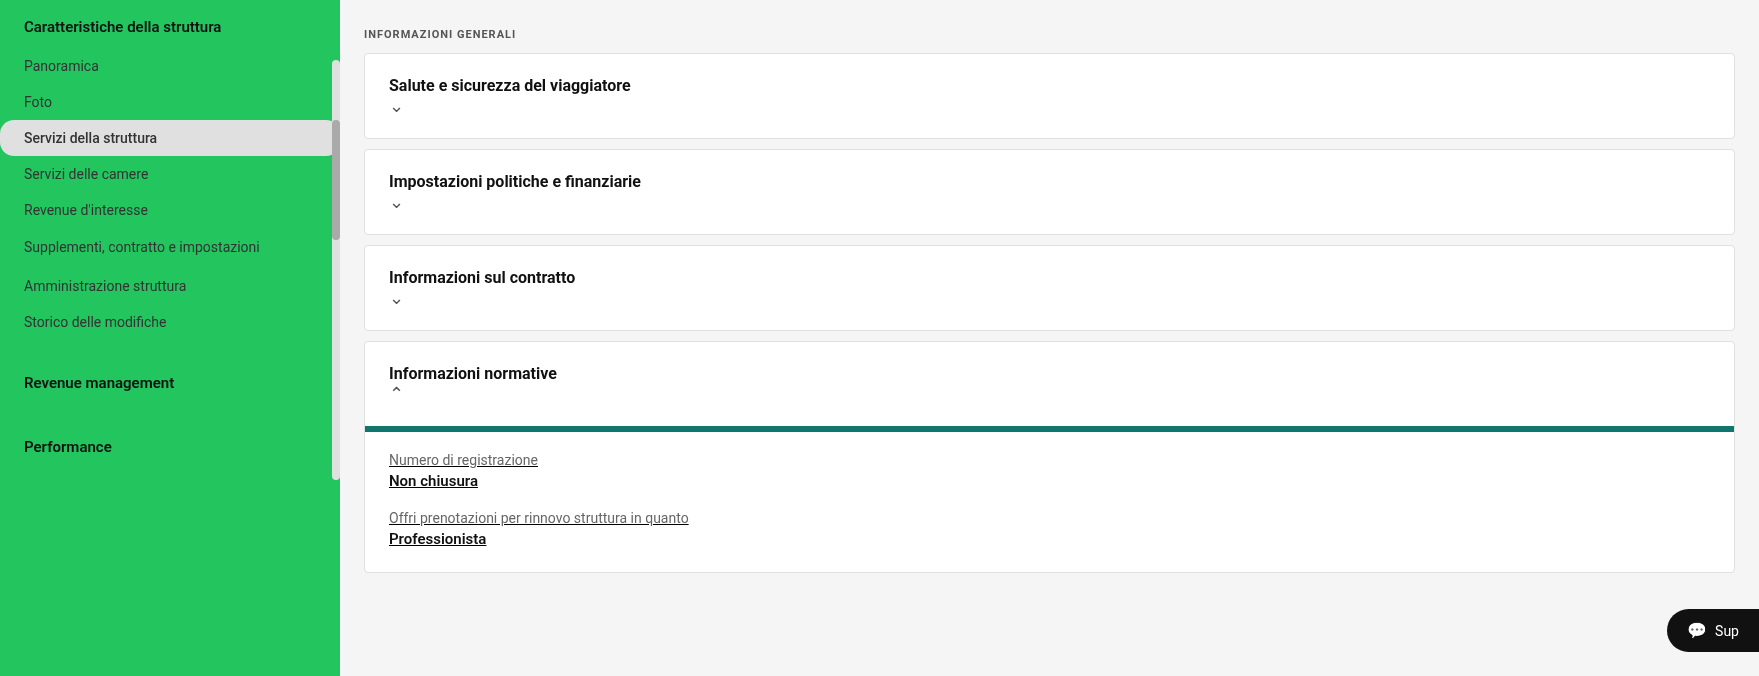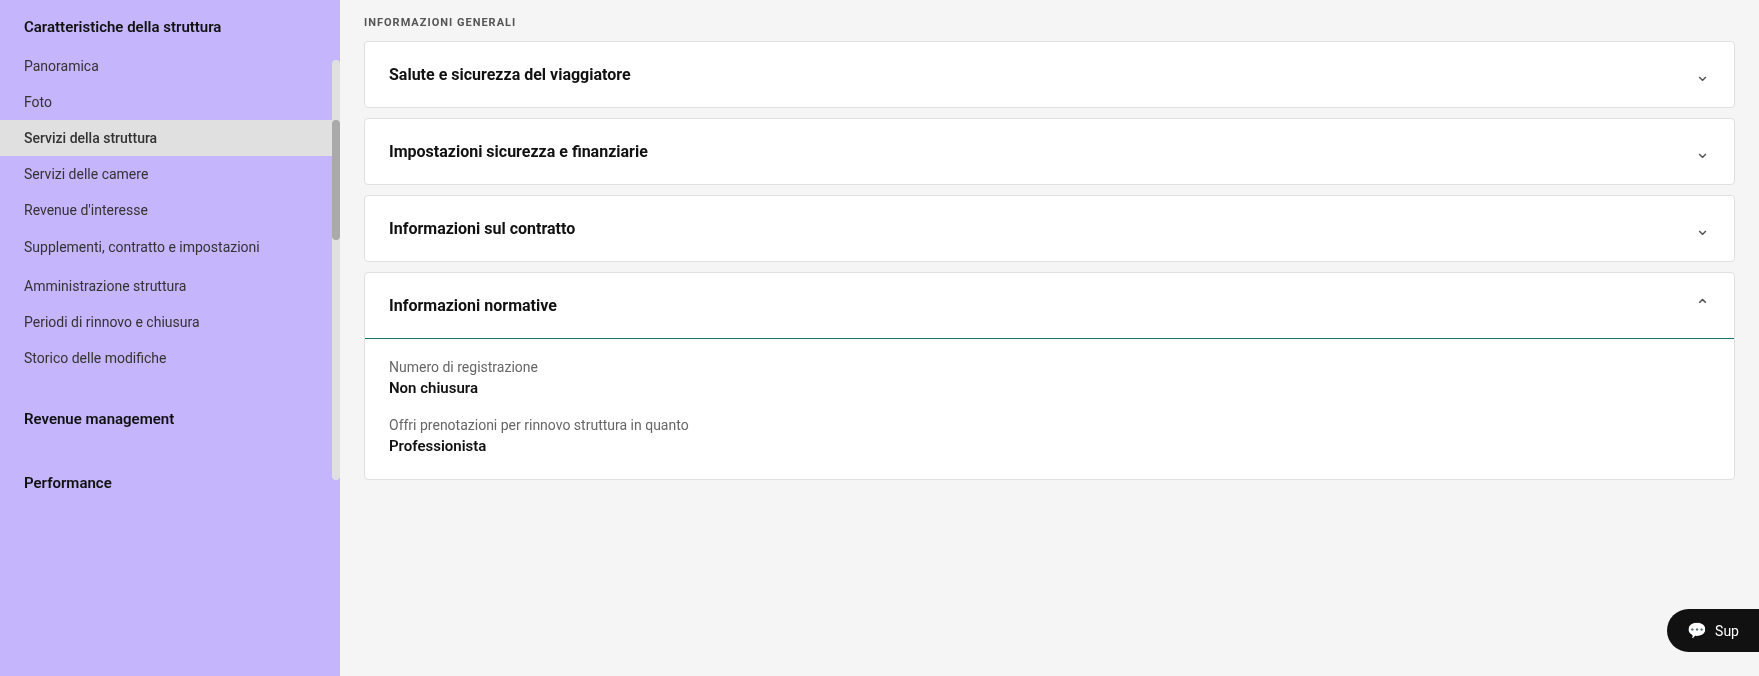--- a/index.html
+++ b/index.html
@@ -14,21 +14,21 @@
       display: flex;
       width: 1759px;
       min-height: 676px;
       overflow: hidden;
     }
 
     
     .sidebar {
       width: 340px;
       min-width: 340px;
-      background: #c4b5fd;
+      background: #22c55e;
       padding: 0;
       overflow-y: auto;
       position: relative;
     }
 
     .sidebar-section-title {
       font-size: 15px;
       font-weight: 600;
       color: #111;
       padding: 18px 24px 12px 24px;
@@ -38,20 +38,21 @@
       font-size: 14px;
       color: #333;
       padding: 10px 24px;
       cursor: pointer;
       border-radius: 0;
     }
 
     .sidebar-item.active {
       background: #e0e0e0;
       font-weight: 500;
+      border-radius: 14px;
     }
 
     .sidebar-section-title.lower {
       margin-top: 16px;
     }
 
     
     .sidebar-scrollbar {
       position: absolute;
       right: 0;
@@ -68,21 +69,21 @@
       background: #aaa;
       border-radius: 4px;
       position: absolute;
       top: 60px;
     }
 
     
     .main {
       flex: 1;
       background: #f5f5f5;
-      padding: 0 0 0 0;
+      padding: 12px 0 0 0;
       overflow-y: auto;
     }
 
     .main-inner {
       padding: 0 24px 24px 24px;
       max-width: 100%;
     }
 
     
     .section-label {
@@ -98,23 +99,23 @@
     .accordion-item {
       background: #fff;
       border: 1px solid #e0e0e0;
       border-radius: 4px;
       margin-bottom: 10px;
     }
 
     .accordion-header {
       display: flex;
       justify-content: space-between;
-      align-items: center;
       padding: 22px 24px;
       cursor: pointer;
+      flex-direction: column;
     }
 
     .accordion-title {
       font-size: 16px;
       font-weight: 700;
       color: #111;
     }
 
     .accordion-chevron {
       font-size: 18px;
@@ -122,21 +123,22 @@
     }
 
     
     .accordion-item.expanded .accordion-body {
       display: block;
     }
 
     .accordion-body {
       display: block;
       padding: 0 24px 24px 24px;
-      border-top: 1px solid #0f766e;
+      border-top: 6px solid #0f766e;
+      text-decoration: underline;
     }
 
     .field-group {
       margin-top: 20px;
     }
 
     .field-label {
       font-size: 14px;
       color: #666;
       margin-bottom: 4px;
@@ -174,21 +176,20 @@
 <div class="sidebar">
   <div class="sidebar-section-title">Caratteristiche della struttura</div>
 
   <div class="sidebar-item">Panoramica</div>
   <div class="sidebar-item">Foto</div>
   <div class="sidebar-item active">Servizi della struttura</div>
   <div class="sidebar-item">Servizi delle camere</div>
   <div class="sidebar-item">Revenue d'interesse</div>
   <div class="sidebar-item" style="white-space:normal;line-height:1.4">Supplementi, contratto e impostazioni</div>
   <div class="sidebar-item">Amministrazione struttura</div>
-  <div class="sidebar-item">Periodi di rinnovo e chiusura</div>
   <div class="sidebar-item">Storico delle modifiche</div>
 
   <div class="sidebar-section-title lower">Revenue management</div>
 
   <div class="sidebar-section-title lower">Performance</div>
 
   <div class="sidebar-scrollbar">
     <div class="sidebar-scrollbar-thumb"></div>
   </div>
 </div>
@@ -199,21 +200,21 @@
 
     <div class="accordion-item">
       <div class="accordion-header">
         <span class="accordion-title">Salute e sicurezza del viaggiatore</span>
         <span class="accordion-chevron">⌄</span>
       </div>
     </div>
 
     <div class="accordion-item">
       <div class="accordion-header">
-        <span class="accordion-title">Impostazioni sicurezza e finanziarie</span>
+        <span class="accordion-title">Impostazioni politiche e finanziarie</span>
         <span class="accordion-chevron">⌄</span>
       </div>
     </div>
 
     <div class="accordion-item">
       <div class="accordion-header">
         <span class="accordion-title">Informazioni sul contratto</span>
         <span class="accordion-chevron">⌄</span>
       </div>
     </div>

